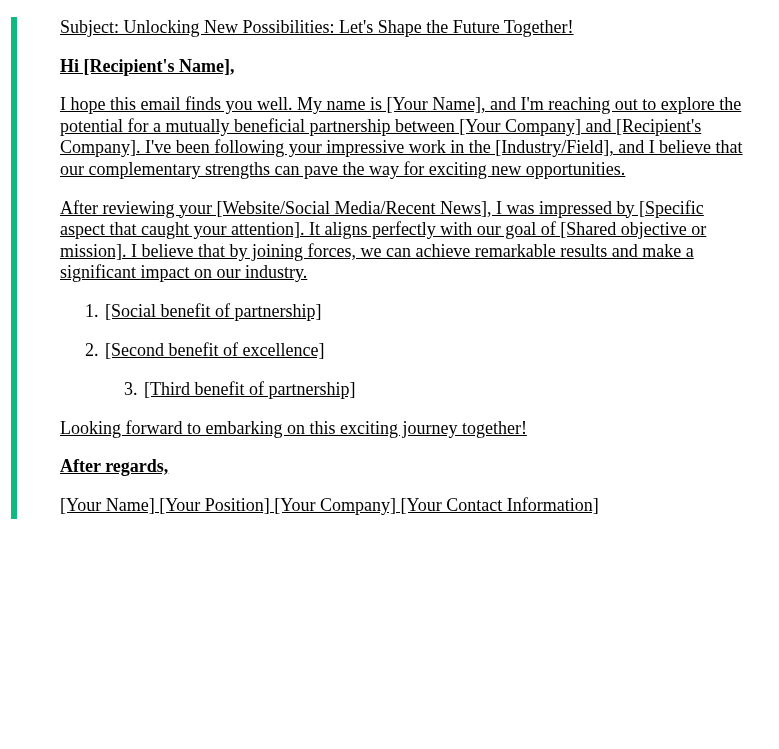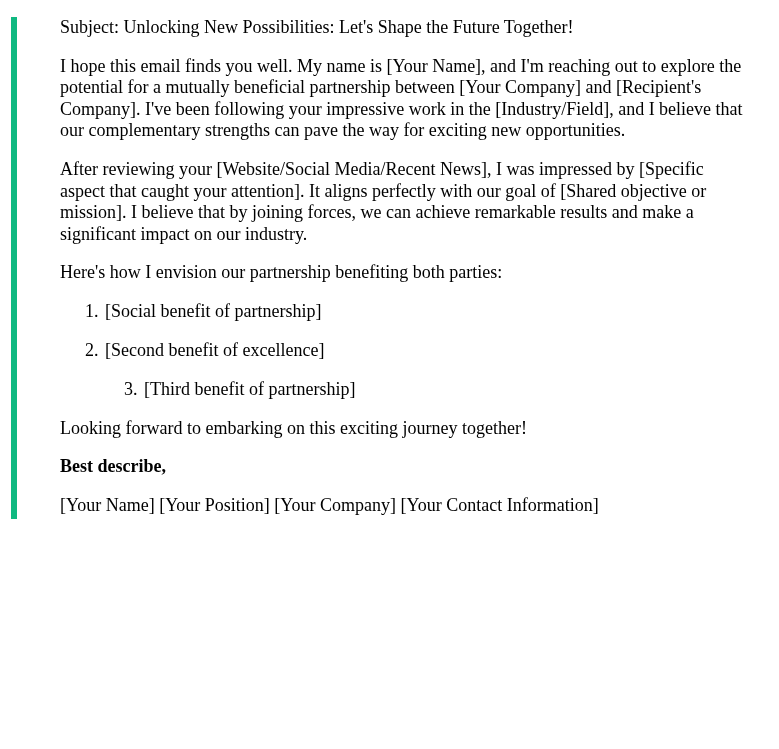--- a/index.html
+++ b/index.html
@@ -14,20 +14,21 @@
     font-size: 18px;
     line-height: 1.2;
     color: #000000;
     -webkit-font-smoothing: antialiased;
   }
   .email-quote {
     margin: 17px 34px 20px 11px;
     border-left: 6px solid #1d4ed8;
     padding: 0 0 2px 43px;
     box-sizing: border-box;
+    text-decoration: underline;
   }
   .email-quote p {
     margin: 17px 0;
   }
   .email-quote > :first-child {
     margin-top: 0;
   }
   .email-quote > :last-child {
     margin-bottom: 0;
   }
@@ -45,24 +46,24 @@
   ol.benefits li:last-child {
     margin-bottom: 0;
     margin-left: 39px;
   }
 </style>
 </head>
 <body>
 
 <div class="email-quote" style="border-left-color: rgb(16, 185, 129);">
   <p>Subject: Unlocking New Possibilities: Let's Shape the Future Together!</p>
+  <p class="bold">Hi [Recipient's Name],</p>
   <p>I hope this email finds you well. My name is [Your Name], and I'm reaching out to explore the potential for a mutually beneficial partnership between [Your Company] and [Recipient's Company]. I've been following your impressive work in the [Industry/Field], and I believe that our complementary strengths can pave the way for exciting new opportunities.</p>
   <p>After reviewing your [Website/Social Media/Recent News], I was impressed by [Specific aspect that caught your attention]. It aligns perfectly with our goal of [Shared objective or mission]. I believe that by joining forces, we can achieve remarkable results and make a significant impact on our industry.</p>
-  <p>Here's how I envision our partnership benefiting both parties:</p>
   <ol class="benefits">
     <li>[Social benefit of partnership]</li>
     <li>[Second benefit of excellence]</li>
     <li>[Third benefit of partnership]</li>
   </ol>
   <p>Looking forward to embarking on this exciting journey together!</p>
-  <p class="bold">Best describe,</p>
+  <p class="bold">After regards,</p>
   <p>[Your Name] [Your Position] [Your Company] [Your Contact Information]</p>
 </div>
 
 </body></html>

